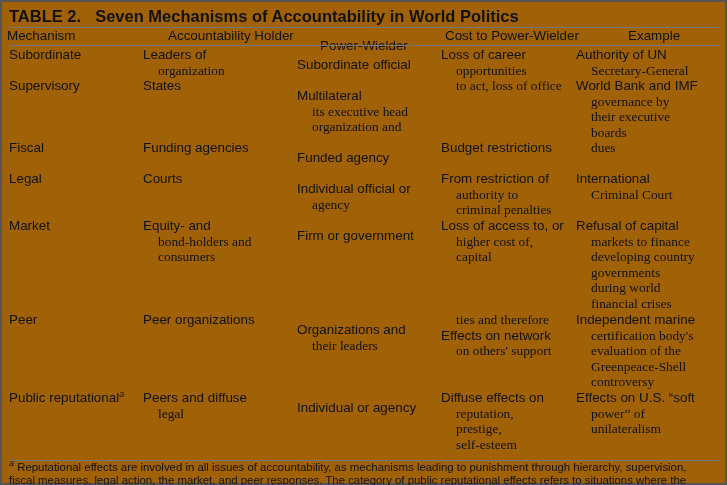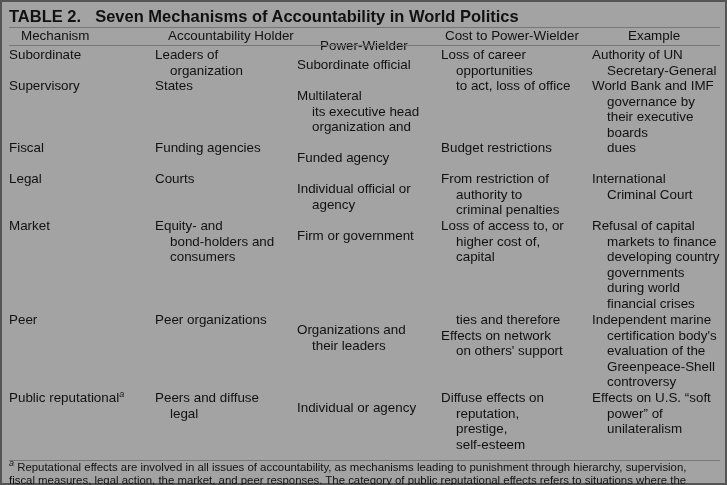--- a/index.html
+++ b/index.html
@@ -13,21 +13,21 @@
       overflow: hidden;
       font-family: "Liberation Sans", sans-serif;
       color: #111111;
     }
     .frame {
       position: absolute;
       left: 0; top: 0;
       width: 723px;
       height: 481px;
       border: 2px solid #555555;
-      background: #a3a3a3;
+      background: #a16207;
     }
     .title {
       position: absolute;
       left: 7px;
       top: 4px;
       font-weight: bold;
       font-size: 16.5px;
       line-height: 20px;
       letter-spacing: 0px;
       white-space: nowrap;
@@ -51,32 +51,32 @@
       font-size: 13.4px;
       line-height: 15.6px;
     }
     .hdr { top: 26px; }
     .cell {
       position: absolute;
       top: 0;
       white-space: nowrap;
     }
     .c0 { left: 7px; }
-    .c1 { left: 153px; }
+    .c1 { left: 141px; }
     .c2 { left: 295px; margin-top: 10px; }
     .c3 { left: 439px; }
-    .c4 { left: 590px; }
-    .hdr .c0 { left: 19px; }
+    .c4 { left: 574px; }
+    .hdr .c0 { left: 5px; }
     .hdr .c1 { left: 166px; }
     .hdr .c2 { left: 318px; }
     .hdr .c3 { left: 443px; }
     .hdr .c4 { left: 626px; }
 
     .line { display: block; }
-    .line.indent { padding-left: 15px; }
+    .line.indent { padding-left: 15px; font-family: Liberation Serif, serif; }
 
     .sup {
       font-style: italic;
       font-size: 9px;
       vertical-align: super;
       line-height: 0;
     }
 
     .footnote {
       position: absolute;

